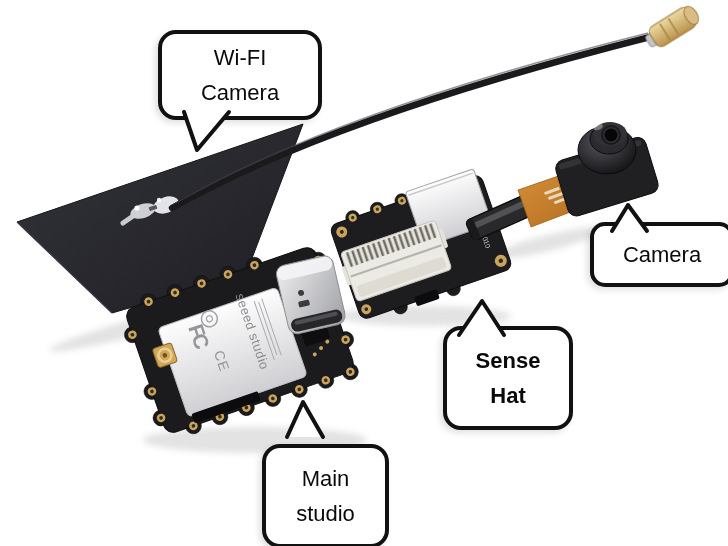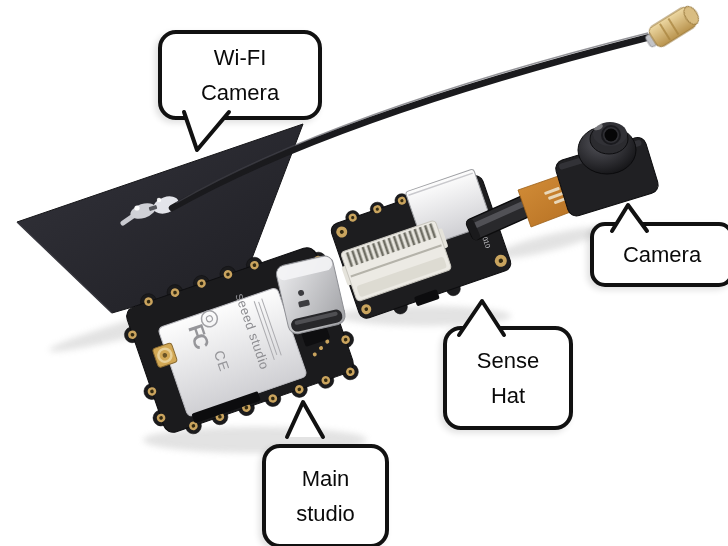--- a/index.html
+++ b/index.html
@@ -8,21 +8,21 @@
   .scene{position:absolute;left:0;top:0;z-index:1;}
   .tails{position:absolute;left:0;top:0;z-index:30;pointer-events:none;}
   .bubble{position:absolute;z-index:20;background:#ffffff;border:4px solid #111111;
           border-radius:18px;display:flex;flex-direction:column;align-items:center;
           justify-content:center;gap:7px;box-sizing:border-box;
           box-shadow:-3px 3px 6px rgba(0,0,0,0.12);}
   .bubble span{display:block;font-size:22px;line-height:28px;color:#0a0a0a;
                text-align:center;white-space:nowrap;}
   #bub-wifi  {left:158px;top:30px;width:164px;height:90px;}
   #bub-cam   {left:590px;top:222px;width:144px;height:65px;border-radius:15px;}
-  #bub-sense {left:443px;top:326px;width:130px;height:104px;}
+  #bub-sense {left:443px;top:326px;width:130px;height:104px;font-weight:bold;}
   #bub-main  {left:262px;top:444px;width:127px;height:104px;}
   svg text{font-family:"Liberation Sans", sans-serif;}
 </style>
 </head>
 <body>
 
 <div class="stage">
 
   <svg class="scene" width="728" height="546" viewBox="0 0 728 546">
     <defs>

